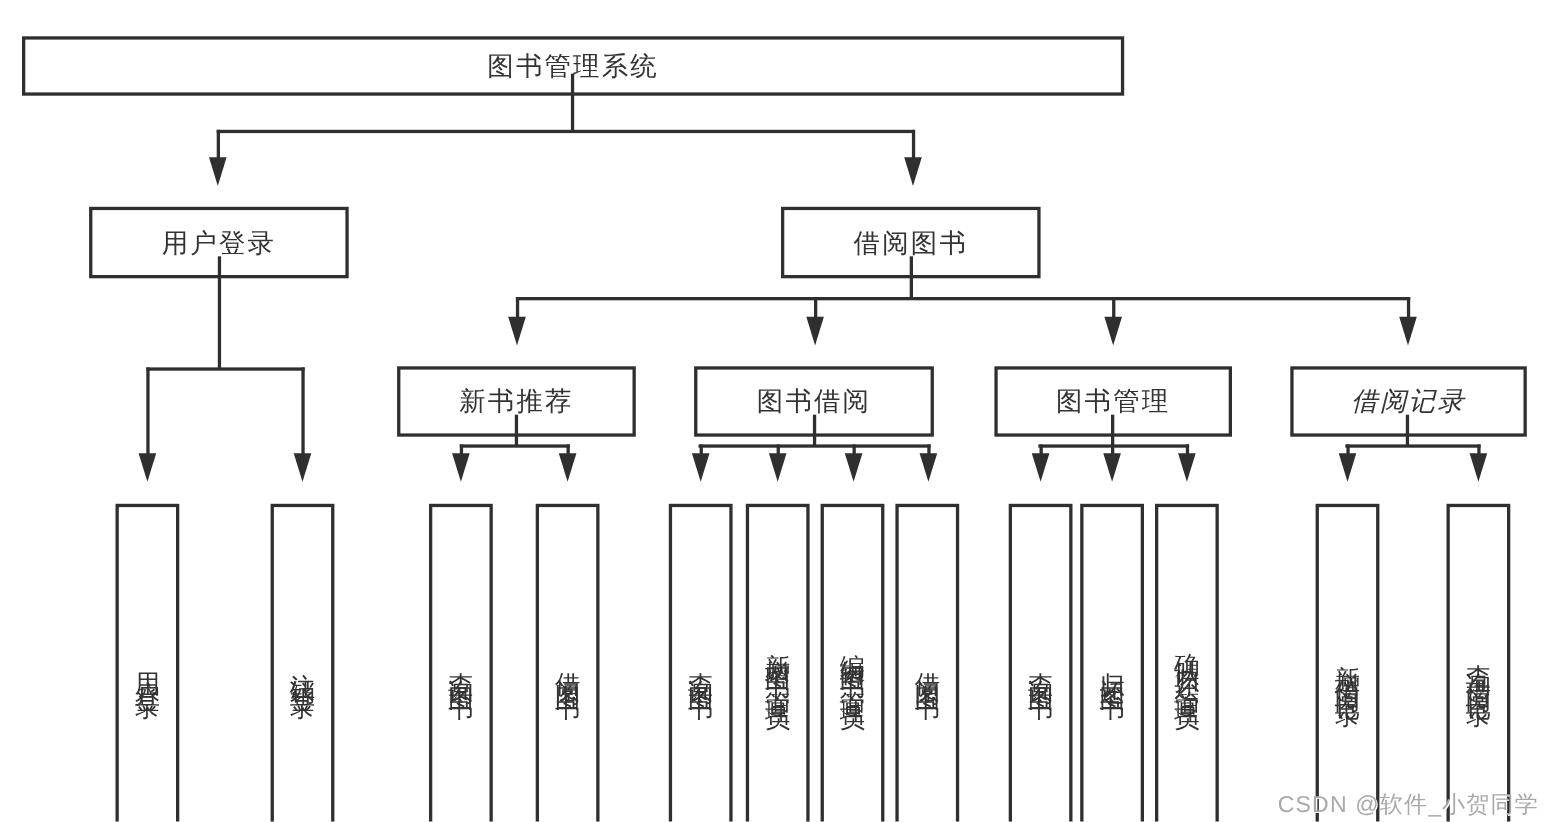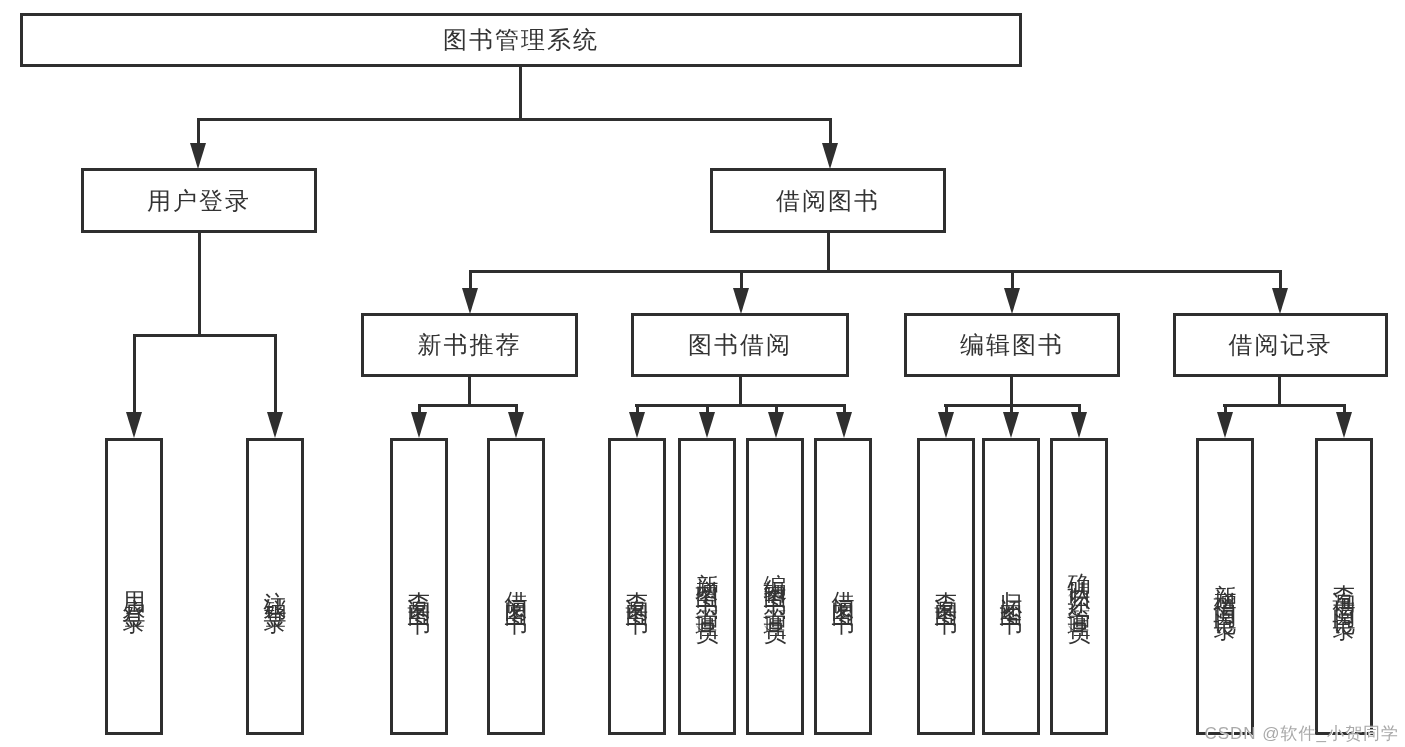--- a/index.html
+++ b/index.html
@@ -16,41 +16,42 @@
     box-sizing:border-box;
     border:3px solid #2f2f2f;
     background:#ffffff;
     display:flex;
     align-items:center;
     justify-content:center;
     font-size:24px;
     letter-spacing:2px;
     color:#333333;
     white-space:nowrap;
+    margin-top:20px;
   }
   .vbox{
     writing-mode:vertical-rl;
     text-orientation:mixed;
     font-size:23px;
     letter-spacing:7px;
     line-height:1;
     white-space:normal;
   }
   .hline{position:absolute;height:3px;background:#2f2f2f;}
   .vline{position:absolute;width:3px;background:#2f2f2f;}
   .arr{
     position:absolute;width:0;height:0;
     border-left:8px solid transparent;
     border-right:8px solid transparent;
     border-top:26px solid #2f2f2f;
   }
   .watermark{
     position:absolute;
     right:6px;bottom:2px;
-    font-size:17px;
+    font-size:21px;
     color:#a9a9a9;
     letter-spacing:1px;
     text-shadow:1px 1px 0 #ffffff;
   }
 </style>
 </head>
 <body>
 
 <div class="stage">
 
@@ -90,23 +91,23 @@
   <div class="vline" style="left:1279px;top:270px;height:20px;"></div>
   <div class="arr" style="left:1272px;top:288px;"></div>
 
   <div class="box" style="left:631px;top:313px;width:218px;height:64px;">
     <span>图书借阅</span>
   </div>
   <div class="box" style="left:361px;top:313px;width:217px;height:64px;">
     <span>新书推荐</span>
   </div>
   <div class="box" style="left:904px;top:313px;width:216px;height:64px;">
-    <span>编辑图书</span>
+    <span>图书管理</span>
   </div>
-  <div class="box" style="left:1173px;top:313px;width:215px;height:64px;">
+  <div class="box" style="left:1173px;top:313px;width:215px;height:64px;font-style:italic;">
     <span>借阅记录</span>
   </div>
 
   <div class="vline" style="left:468px;top:377px;height:29px;"></div>
   <div class="hline" style="left:418px;top:404px;width:100px;"></div>
   <div class="vline" style="left:418px;top:404px;height:12px;"></div>
   <div class="arr" style="left:411px;top:412px;"></div>
   <div class="vline" style="left:515px;top:404px;height:12px;"></div>
   <div class="arr" style="left:508px;top:412px;"></div>
 

